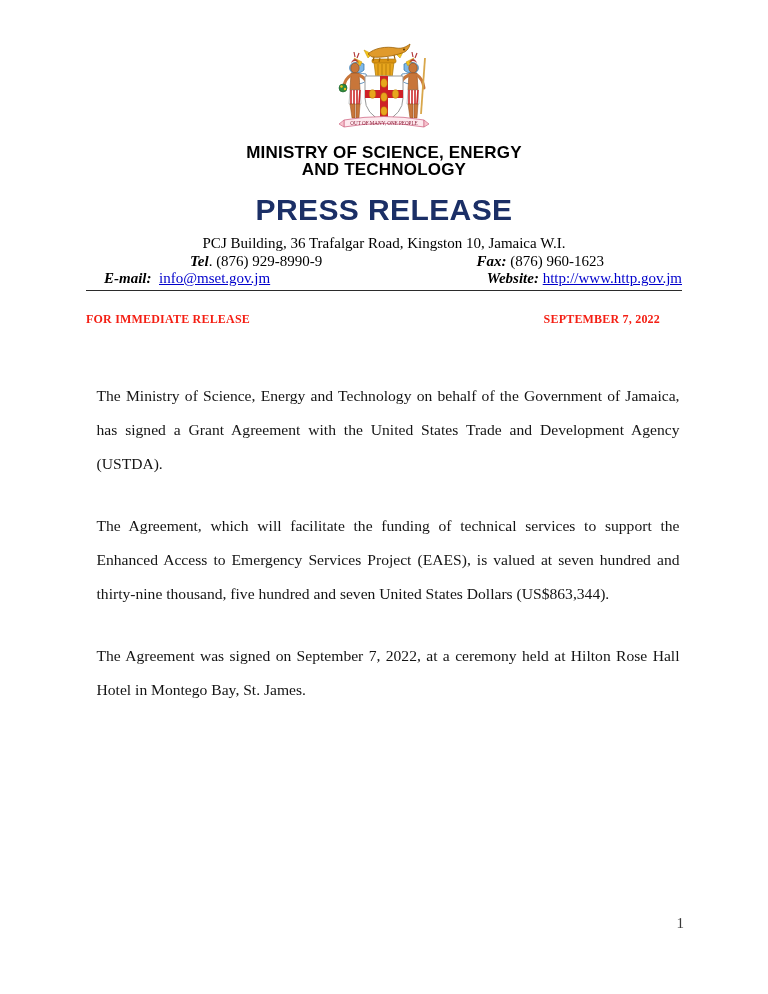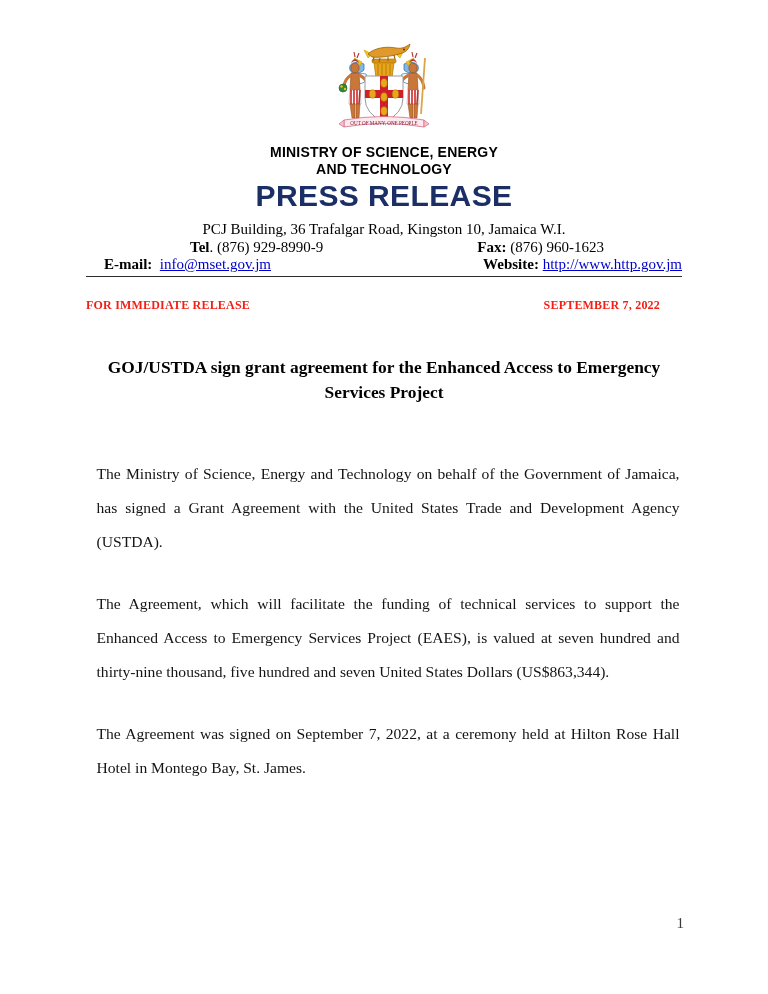--- a/index.html
+++ b/index.html
@@ -30,34 +30,34 @@
     justify-content: center;
     align-items: flex-start;
     height: 104px;
   }
   .crest {
     display: block;
   }
   .ministry-name {
     font-family: "Liberation Sans", sans-serif;
     font-weight: bold;
-    font-size: 14px;
+    font-size: 17px;
     line-height: 17px;
     letter-spacing: 0.2px;
     color: #000000;
     margin-top: 6px;
   }
   .press-release-title {
     font-family: "Liberation Sans", sans-serif;
     font-weight: bold;
     font-size: 30px;
     line-height: 34px;
     color: #1b2f66;
     letter-spacing: 0.4px;
-    margin-top: 1px;
+    margin-top: 15px;
   }
 
   .contact-block {
     width: 596px;
     margin: 8px auto 0 auto;
     font-family: "Liberation Serif", serif;
     font-size: 15px;
     line-height: 17.5px;
     color: #000000;
   }
@@ -73,21 +73,21 @@
     white-space: nowrap;
   }
   .contact-row .col-right {
     text-align: right;
     white-space: nowrap;
   }
   .contact-row.row-tel .col-left { padding-left: 104px; }
   .contact-row.row-tel .col-right { padding-right: 78px; }
   .contact-row.row-mail .col-left { padding-left: 18px; }
   .contact-row.row-mail .col-right { padding-right: 0px; }
-  .lbl { font-weight: bold; }
+  .lbl { font-weight: bold; font-style: italic; }
   .link {
     color: #0000cc;
     text-decoration: underline;
   }
   .header-rule {
     width: 596px;
     height: 0;
     margin: 2px auto 0 auto;
     border-top: 1.6px solid #2b2b2b;
   }
@@ -256,21 +256,20 @@
     </div>
 
     <div class="header-rule"></div>
   </div>
 
   <div class="release-row">
     <div>FOR IMMEDIATE RELEASE</div>
     <div class="date-cell">SEPTEMBER 7, 2022</div>
   </div>
 
-  <div class="headline">GOJ/USTDA sign grant agreement for the Enhanced Access to Emergency Services Project</div>
 
   <div class="body-copy">
     <p>The Ministry of Science, Energy and Technology on behalf of the Government of Jamaica, has signed a Grant Agreement with the United States Trade and Development Agency (USTDA).</p>
     <p>The Agreement, which will facilitate the funding of technical services to support the Enhanced Access to Emergency Services Project (EAES), is valued at seven hundred and thirty-nine thousand, five hundred and seven United States Dollars (US$863,344).</p>
     <p>The Agreement was signed on September 7, 2022, at a ceremony held at Hilton Rose Hall Hotel in Montego Bay, St. James.</p>
   </div>
 
   <div class="page-number">1</div>
 
 </div>

